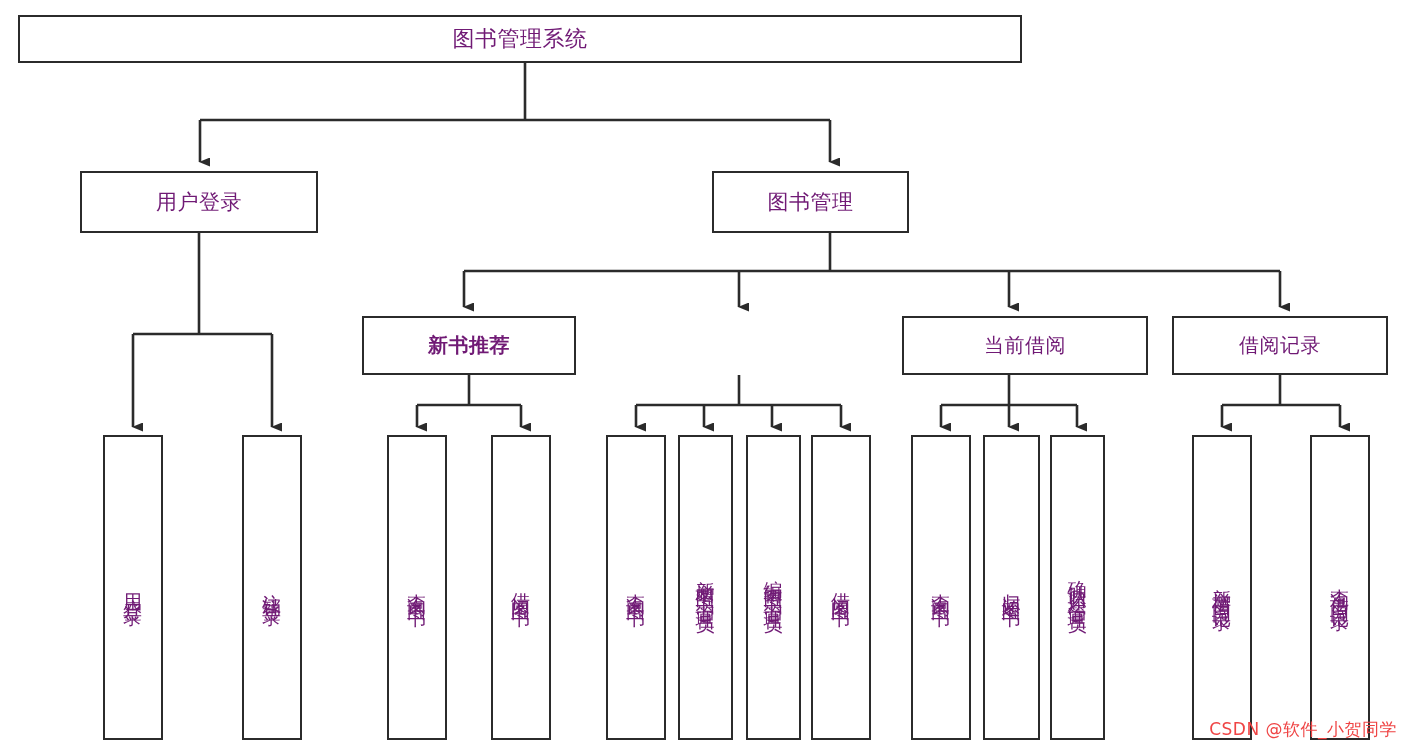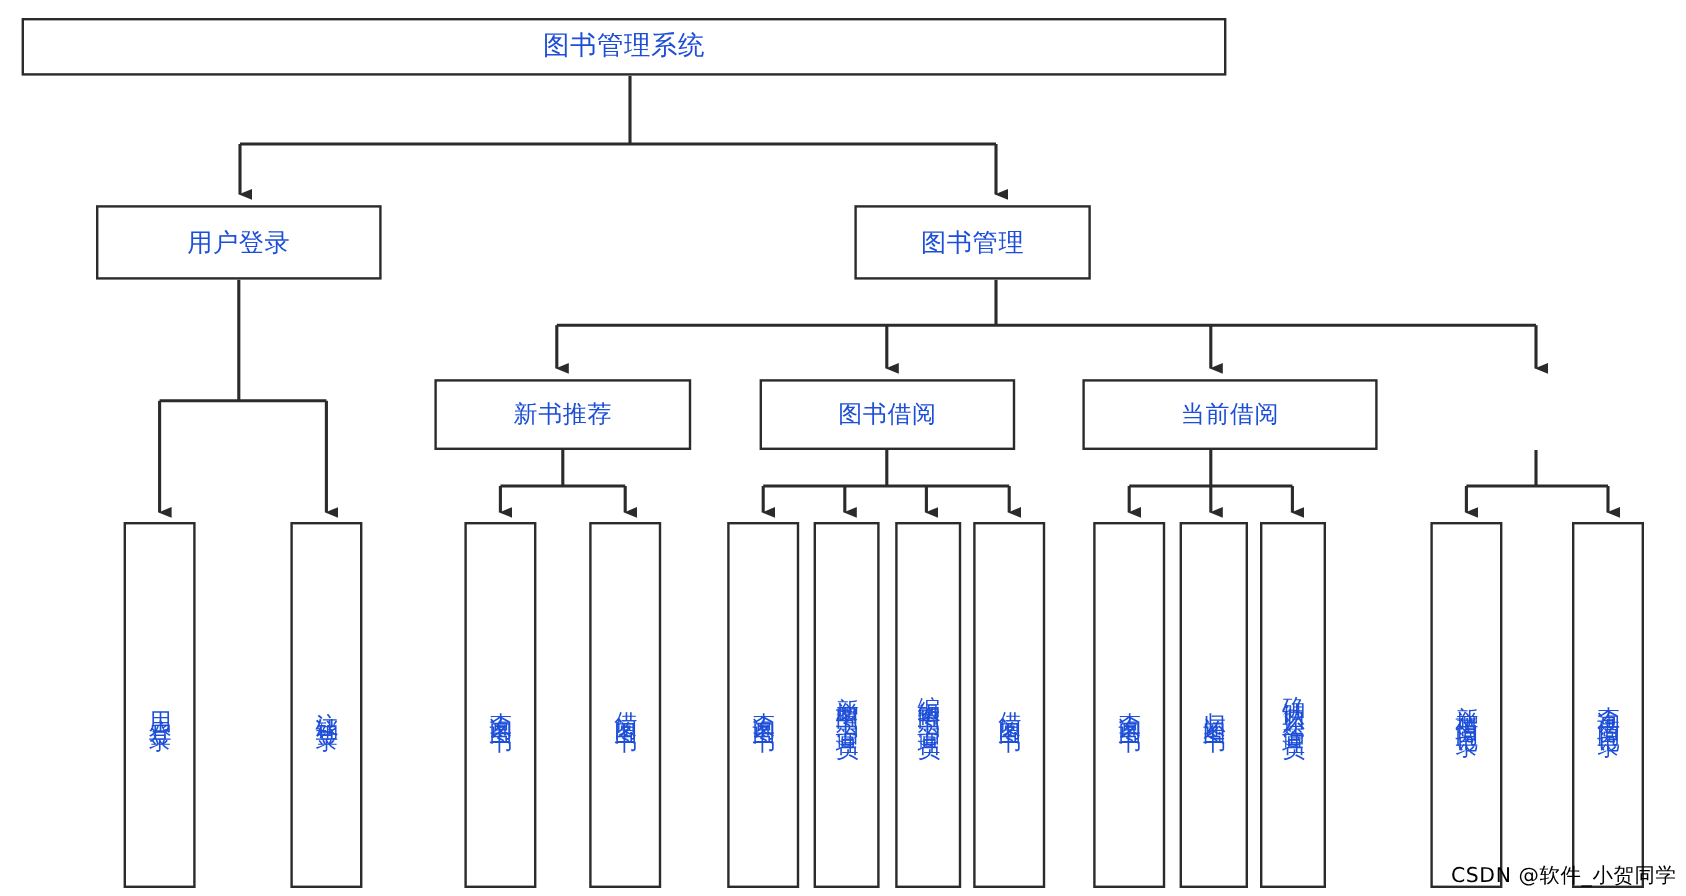--- a/index.html
+++ b/index.html
@@ -33,21 +33,21 @@
     border: 2.2px solid #2b2b2b;
     display: flex;
     align-items: center;
     justify-content: center;
     z-index: 2;
   }
   .node-label {
     font-size: 21px;
     line-height: 1.15;
     letter-spacing: 0.5px;
-    color: #1d4ed8;
+    color: #701a75;
     white-space: nowrap;
     text-align: center;
   }
   .node.root .node-label { font-size: 22px; }
   .node.level2 .node-label { font-size: 21px; }
   .node.level3 .node-label { font-size: 20px; }
   
   .node.leaf {
     align-items: center;
     justify-content: center;
@@ -64,21 +64,21 @@
   }
   .node.leaf.long .node-label {
     letter-spacing: 5px;
     font-size: 19px;
   }
   .watermark {
     position: absolute;
     right: 8px;
     bottom: 6px;
     font-size: 17px;
-    color: #000000;
+    color: #ef4444;
     letter-spacing: 0.5px;
     z-index: 5;
     white-space: nowrap;
   }
 </style>
 </head>
 <body>
 
 <div id="diagram-canvas">
 
@@ -136,29 +136,29 @@
     <span class="node-label">图书管理系统</span>
   </div>
 
   <div class="node level2" style="left:80px; top:171px; width:238px; height:62px;">
     <span class="node-label">用户登录</span>
   </div>
   <div class="node level2" style="left:712px; top:171px; width:197px; height:62px;">
     <span class="node-label">图书管理</span>
   </div>
 
-  <div class="node level3" style="left:362px; top:316px; width:214px; height:59px;">
+  <div class="node level3" style="left:362px; top:316px; width:214px; height:59px;font-weight:bold;">
     <span class="node-label">新书推荐</span>
-  </div>
-  <div class="node level3" style="left:633px; top:316px; width:213px; height:59px;">
-    <span class="node-label">图书借阅</span>
   </div>
   <div class="node level3" style="left:902px; top:316px; width:246px; height:59px;">
     <span class="node-label">当前借阅</span>
   </div>
+  <div class="node level3" style="left:1172px; top:316px; width:216px; height:59px;">
+    <span class="node-label">借阅记录</span>
+  </div>
 
   <div class="node leaf" style="left:103px; top:435px; width:60px; height:305px;">
     <span class="node-label">用户登录</span>
   </div>
   <div class="node leaf" style="left:242px; top:435px; width:60px; height:305px;">
     <span class="node-label">注销登录</span>
   </div>
 
   <div class="node leaf" style="left:387px; top:435px; width:60px; height:305px;">
     <span class="node-label">查询图书</span>

